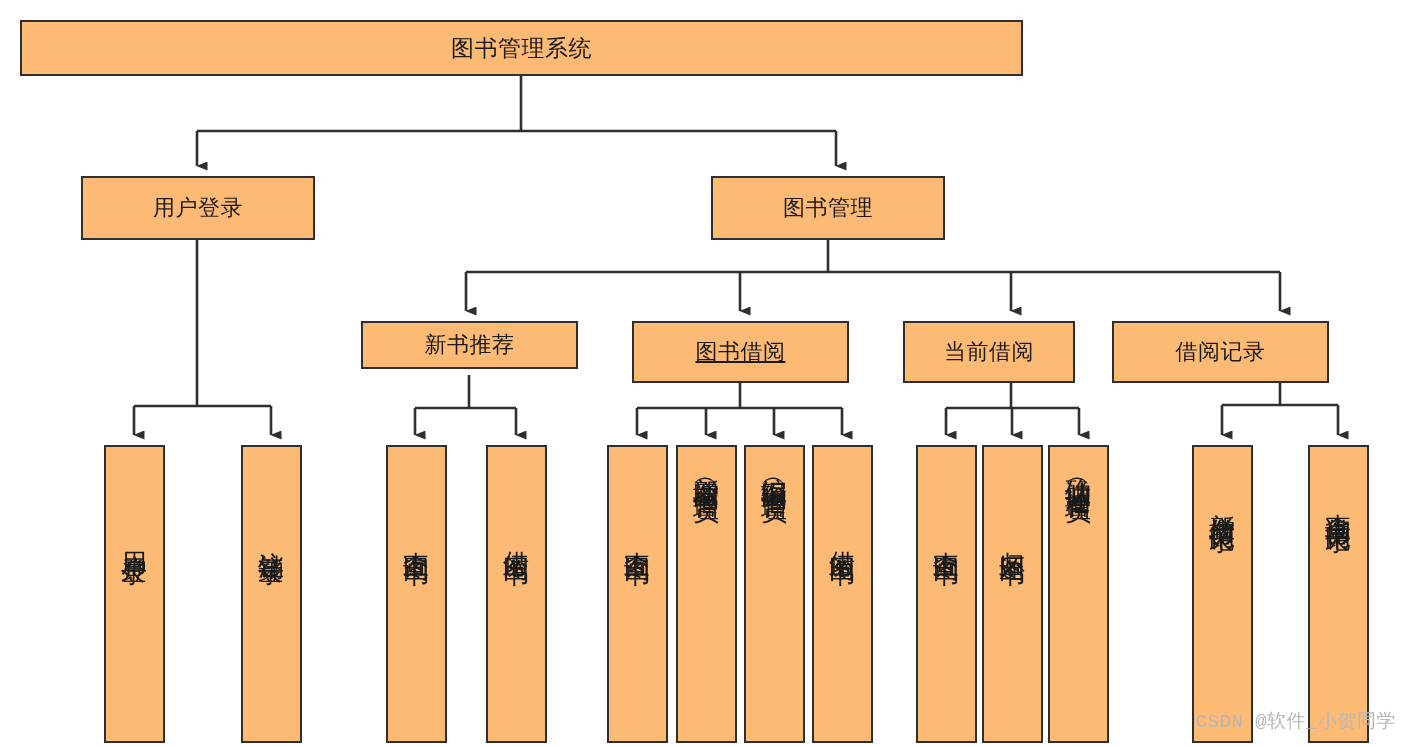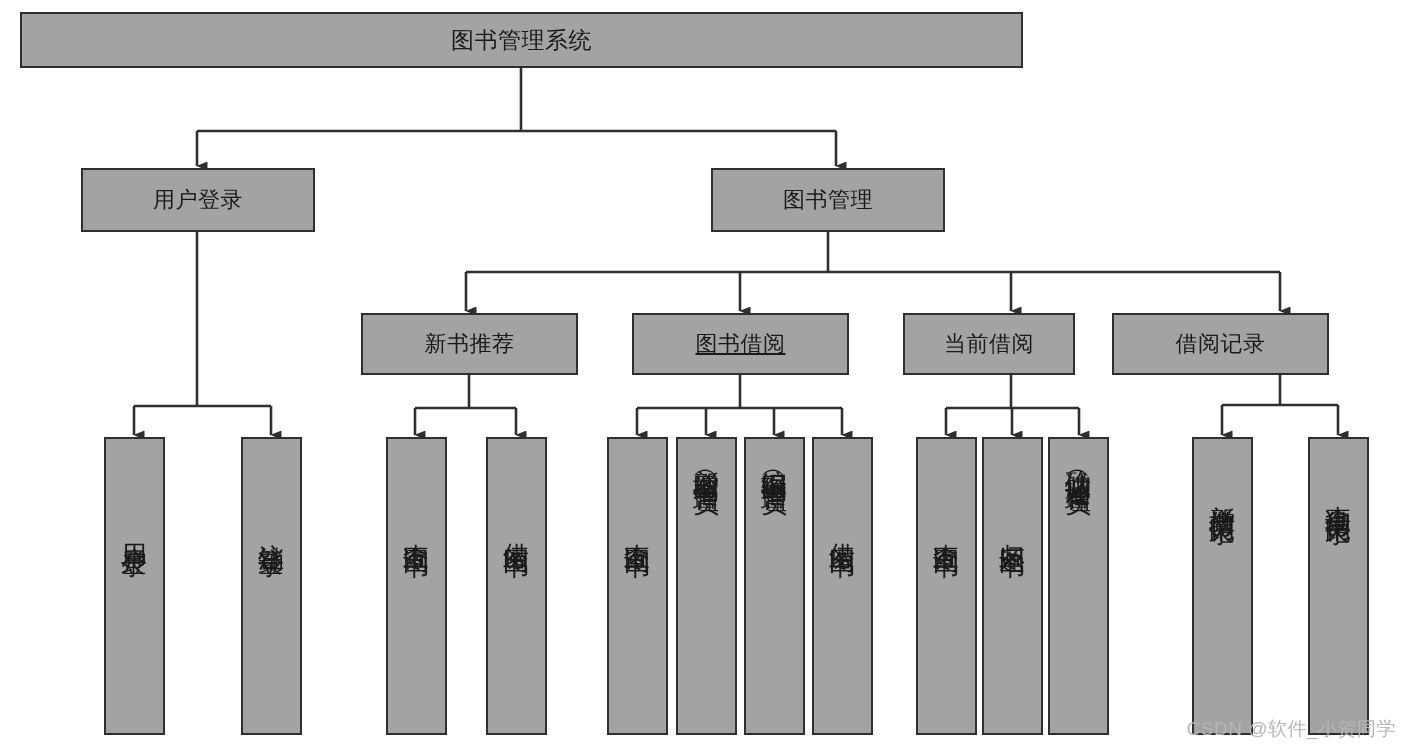--- a/index.html
+++ b/index.html
@@ -9,26 +9,27 @@
     background:#ffffff;
     font-family:"DejaVu Sans","Liberation Sans",sans-serif;
     overflow:hidden;
   }
   #diagram{position:relative;width:1405px;height:747px;}
   svg#edges{position:absolute;left:0;top:0;width:1405px;height:747px;}
 
   .node{
     position:absolute;
     box-sizing:border-box;
-    background:#a3a3a3;
+    background:#fdba74;
     border:2.5px solid #2f2f2f;
     display:flex;
     align-items:center;
     justify-content:center;
     color:#1a1a1a;
+    margin-top:8px;
   }
   .node .label{
     display:block;
     text-align:center;
     line-height:1.08;
     letter-spacing:0.5px;
   }
   
   .node.horiz .label{
     font-size:22px;
@@ -56,25 +57,25 @@
   .node.vert.tall .label{
     margin-top:4px;
   }
   .node.vert.tall2 .label{
     margin-top:40px;
   }
 
   #watermark{
     position:absolute;
     right:9px;
-    bottom:5px;
+    bottom:13px;
     font-size:19px;
     color:#b6b6b6;
     white-space:nowrap;
-    font-family:Liberation Sans, sans-serif;
+    font-family:Liberation Mono, monospace;
     letter-spacing:0.5px;
   }
 </style>
 </head>
 <body>
 
 <div id="diagram">
 
   <svg id="edges" viewBox="0 0 1405 747" xmlns="http://www.w3.org/2000/svg">
     <defs>
@@ -131,21 +132,21 @@
     <span class="label">图书管理系统</span>
   </div>
 
   <div class="node horiz" style="left:81px;top:168px;width:234px;height:64px;">
     <span class="label">用户登录</span>
   </div>
   <div class="node horiz" style="left:711px;top:168px;width:234px;height:64px;">
     <span class="label">图书管理</span>
   </div>
 
-  <div class="node horiz" style="left:361px;top:313px;width:217px;height:62px;">
+  <div class="node horiz" style="left:361px;top:313px;width:217px;height:48px;">
     <span class="label">新书推荐</span>
   </div>
   <div class="node horiz" style="left:632px;top:313px;width:217px;height:62px;text-decoration:underline;">
     <span class="label">图书借阅</span>
   </div>
   <div class="node horiz" style="left:903px;top:313px;width:172px;height:62px;">
     <span class="label">当前借阅</span>
   </div>
   <div class="node horiz" style="left:1112px;top:313px;width:217px;height:62px;">
     <span class="label">借阅记录</span>

